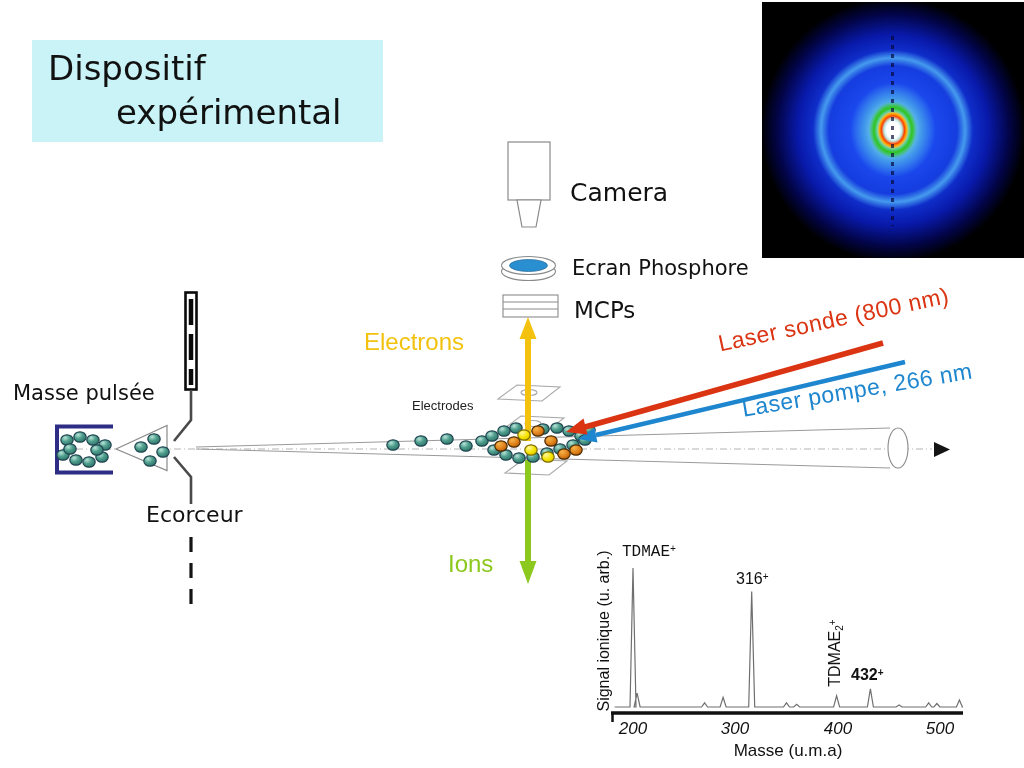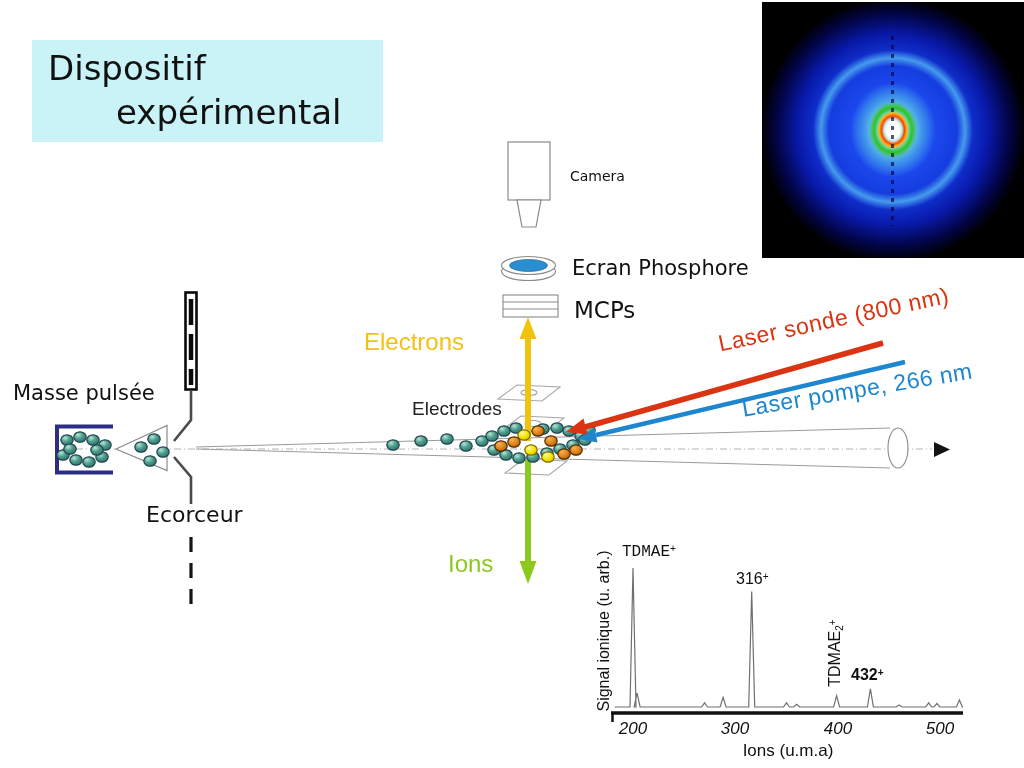--- a/index.html
+++ b/index.html
@@ -25,27 +25,27 @@
     radial-gradient(circle 132px at 131px 128px,rgba(30,80,255,.95) 28%,rgba(20,60,235,.92) 55%,rgba(10,30,200,.85) 72%,rgba(4,8,130,.55) 88%,rgba(0,0,40,0) 100%);}
   .vmi::after{content:"";position:absolute;left:129px;top:34px;width:3px;height:190px;opacity:.75;
     background:repeating-linear-gradient(to bottom,rgba(5,5,55,.9) 0 4px,rgba(0,0,0,0) 4px 9px);}
 
   
   svg.diagram{position:absolute;left:0;top:0;}
 
   
   .lbl{position:absolute;color:#111;white-space:nowrap;}
   .hand{font-family:"DejaVu Sans", sans-serif;}
-  .lbl-camera{left:570px;top:168px;font-size:14px;}
+  .lbl-camera{left:570px;top:178px;font-size:25px;}
   .lbl-ecran{left:572px;top:256px;font-size:21px;}
   .lbl-mcps{left:574px;top:297px;font-size:23px;}
   .lbl-vanne{left:13px;top:381px;font-size:21px;}
   .lbl-ecorceur{left:146px;top:502px;font-size:22px;}
   .lbl-electrons{left:364px;top:328px;font-size:24px;color:var(--electron-yellow,#f4c411);}
-  .lbl-electrodes{left:412px;top:398px;font-size:19px;color:#222;}
+  .lbl-electrodes{left:412px;top:398px;font-size:13px;color:#222;}
   .lbl-ions{left:448px;top:550px;font-size:24px;color:var(--ion-green,#8cc81e);}
   .lbl-laser-sonde{left:716px;top:331px;font-size:23px;color:var(--laser-red,#dd3512);
                    transform:rotate(-12deg);transform-origin:0 0;letter-spacing:.5px;}
   .lbl-laser-pompe{left:740px;top:396px;font-size:23px;color:var(--laser-blue,#1d86cf);
                    transform:rotate(-9.5deg);transform-origin:0 0;letter-spacing:.5px;}
 
   
   .sp{position:absolute;color:#111;white-space:nowrap;font-size:16px;}
   .sp sup{font-size:10px;vertical-align:4px;}
   .sp sub{font-size:10px;vertical-align:-3px;}
@@ -219,14 +219,14 @@
 
   <div class="sp sp-ylabel">Signal ionique (u. arb.)</div>
   <div class="sp sp-tdmae"><span>TDMAE</span><sub></sub><sup>+</sup></div>
   <div class="sp sp-316"><span>316</span><sub></sub><sup>+</sup></div>
   <div class="sp sp-tdmae2"><span>TDMAE</span><sub>2</sub><sup>+</sup></div>
   <div class="sp sp-432"><span>432</span><sub></sub><sup>+</sup></div>
   <div class="sp sp-tick" style="left:633px;">200</div>
   <div class="sp sp-tick" style="left:735px;">300</div>
   <div class="sp sp-tick" style="left:838px;">400</div>
   <div class="sp sp-tick" style="left:940px;">500</div>
-  <div class="sp sp-xlabel">Ions (u.m.a)</div>
+  <div class="sp sp-xlabel">Masse (u.m.a)</div>
 </div>
 
 </body></html>

